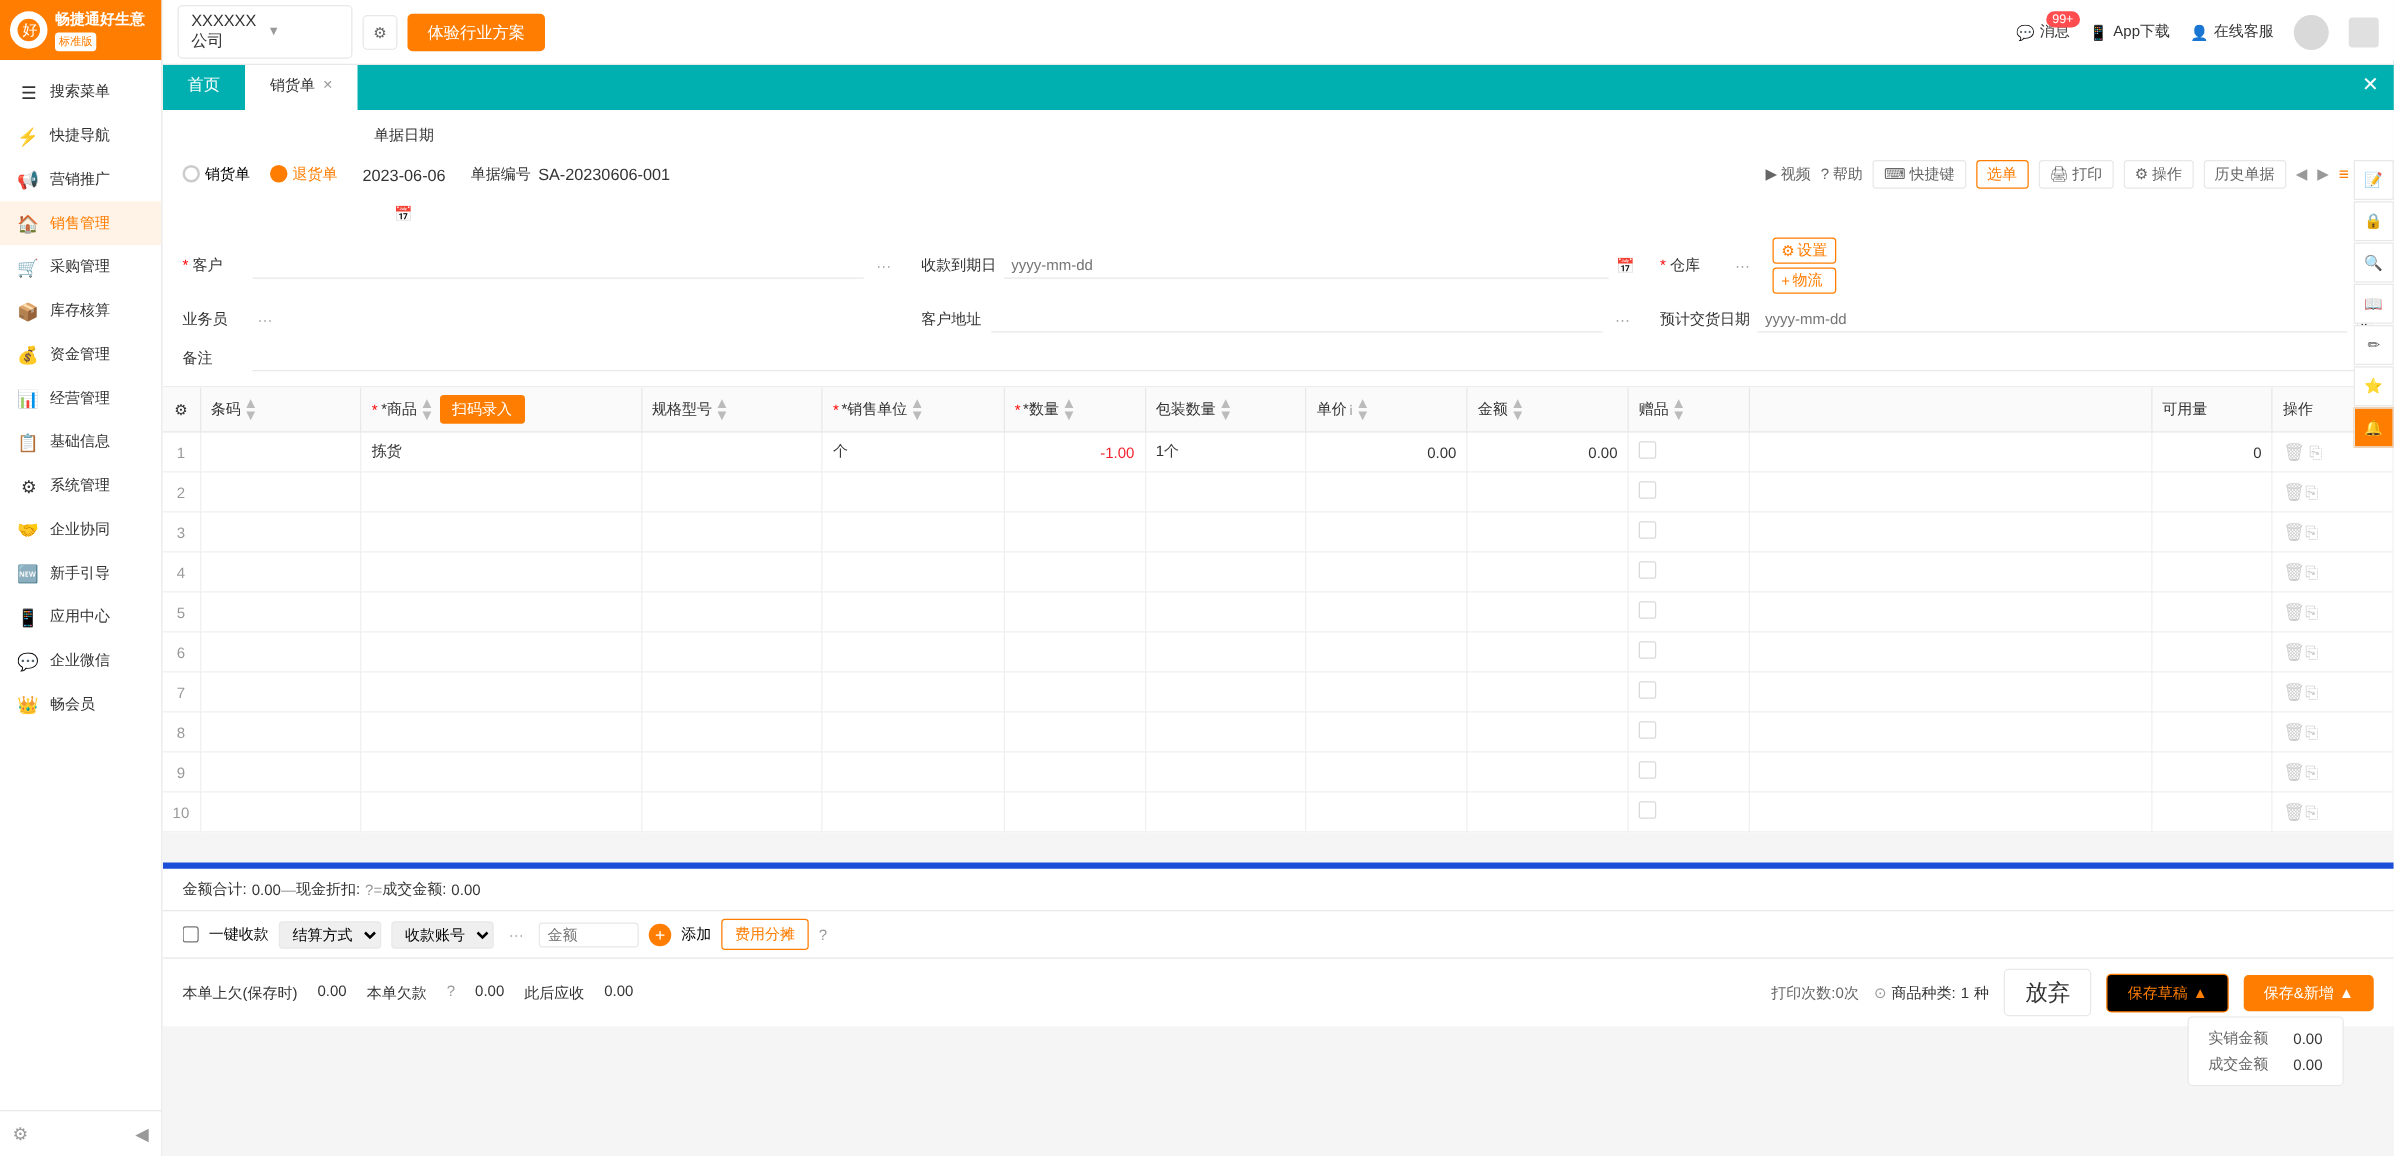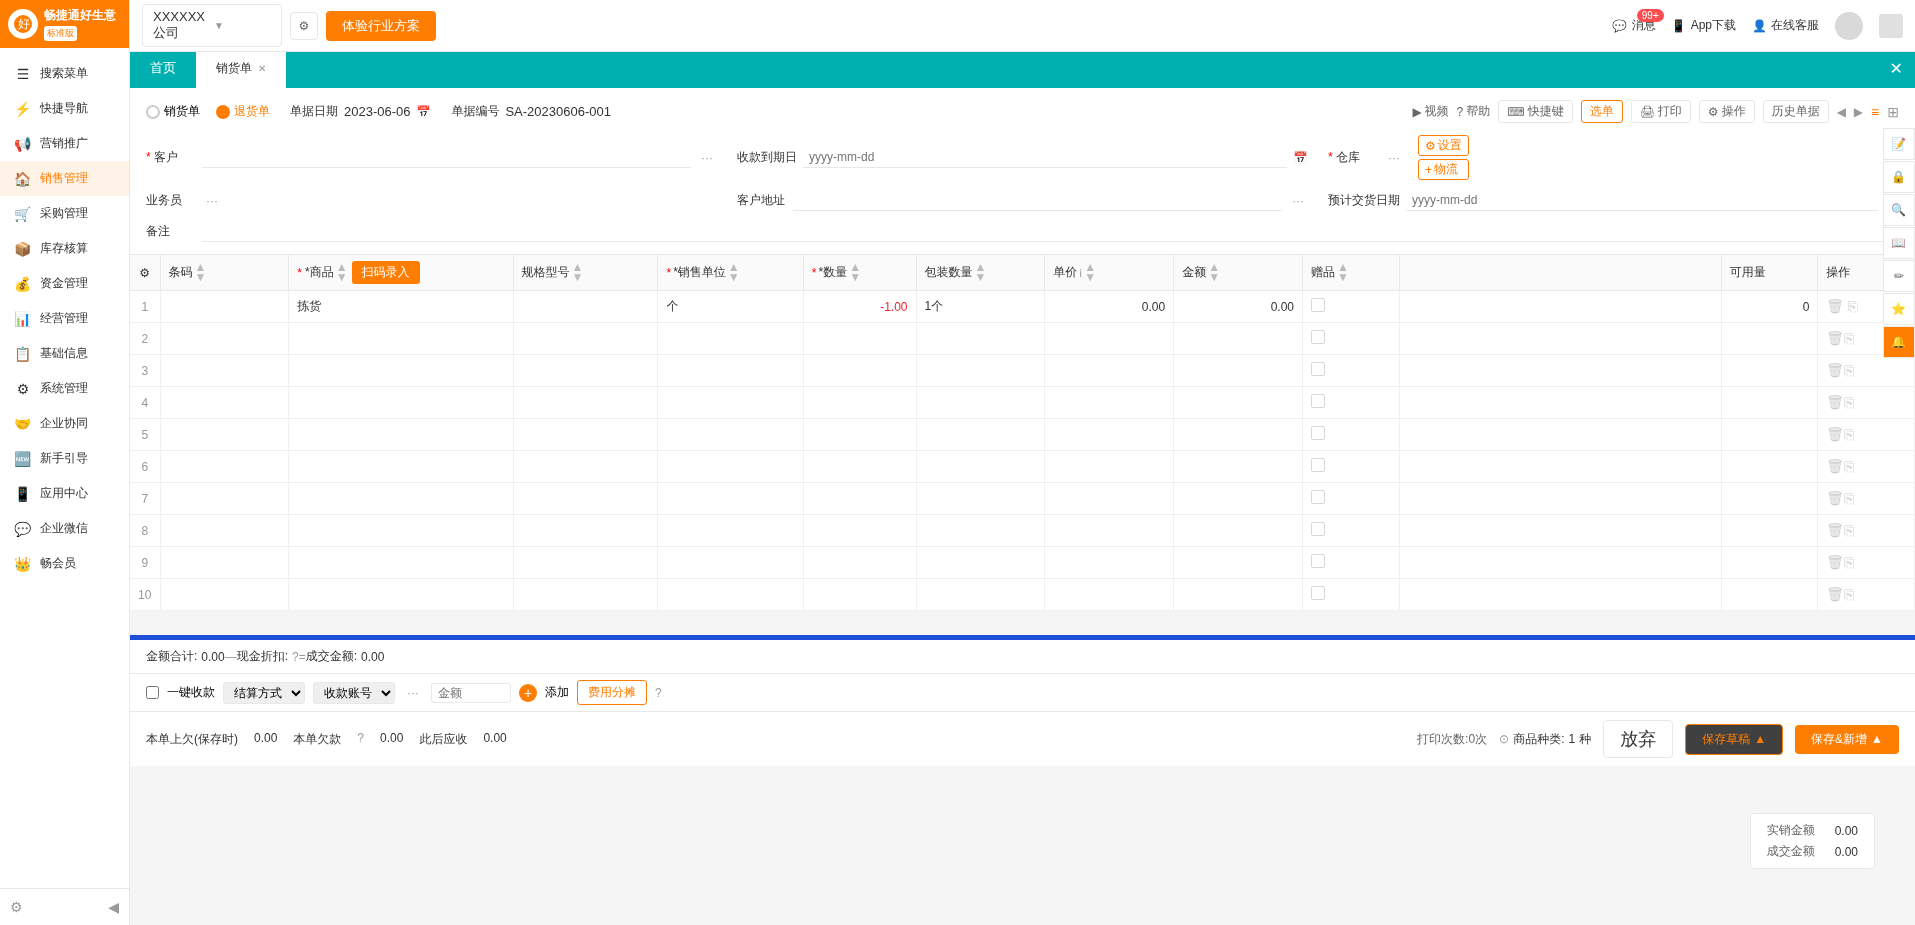--- a/index.html
+++ b/index.html
@@ -73,21 +73,21 @@
     }
 
     
     .form-top-row {
       display: flex; align-items: center; gap: 20px; margin-bottom: 12px;
     }
     .radio-group { display: flex; align-items: center; gap: 16px; }
     .radio-item { display: flex; align-items: center; gap: 4px; cursor: pointer; }
     .radio-dot { width: 14px; height: 14px; border-radius: 50%; border: 2px solid #ccc; display: inline-block; }
     .radio-dot.active { border-color: #ff7d00; background: #ff7d00; }
-    .date-field { display: flex; align-items: center; gap: 6px; }
+    .date-field { display: flex; align-items: center; gap: 16px; flex-direction: column; }
     .date-label { color: #333; font-size: 12px; }
     .date-value { color: #333; font-size: 13px; font-weight: 500; }
     .calendar-icon { color: #999; cursor: pointer; }
     .doc-no-field { display: flex; align-items: center; gap: 6px; }
 
     
     .form-actions { margin-left: auto; display: flex; align-items: center; gap: 8px; }
     .action-link { display: flex; align-items: center; gap: 3px; cursor: pointer; color: #666; font-size: 12px; }
     .action-btn { border: 1px solid #e8e8e8; border-radius: 3px; padding: 2px 8px; cursor: pointer; background: #fff; font-size: 12px; color: #666; display: flex; align-items: center; gap: 3px; }
     .action-btn.highlight { color: #ff7d00; border-color: #ff7d00; }
@@ -160,21 +160,21 @@
     .footer {
       background: #fff; padding: 8px 16px; border-top: 1px solid #e8e8e8;
       display: flex; align-items: center; gap: 16px;
     }
     .footer-item { display: flex; gap: 16px; font-size: 12px; color: #333; }
     .footer-value { color: #333; font-weight: 500; }
     .footer-right { margin-left: auto; display: flex; align-items: center; gap: 12px; }
     .print-info { color: #666; font-size: 12px; }
     .product-info { display: flex; align-items: center; gap: 4px; font-size: 12px; color: #333; }
     .discard-btn { border: 1px solid #e8e8e8; border-radius: 4px; padding: 6px 16px; cursor: pointer; background: #fff; font-size: 18px; color: #333; }
-    .save-draft-btn { border: 1px solid #ff7d00; border-radius: 4px; padding: 6px 16px; cursor: pointer; background: #404040; font-size: 13px; color: #ff7d00; display: flex; align-items: center; gap: 4px; }
+    .save-draft-btn { border: 1px solid #ff7d00; border-radius: 4px; padding: 6px 16px; cursor: pointer; background: #000000; font-size: 13px; color: #ff7d00; display: flex; align-items: center; gap: 4px; }
     .save-new-btn { background: #ff7d00; color: #fff; border: none; border-radius: 4px; padding: 6px 16px; cursor: pointer; font-size: 13px; display: flex; align-items: center; gap: 4px; }
 
     
     .right-summary {
       position: fixed; right: 40px; bottom: 56px; background: #fff;
       border: 1px solid #e8e8e8; border-radius: 4px; padding: 8px 16px;
       display: flex; flex-direction: column; gap: 4px;
     }
     .rs-item { display: flex; align-items: center; justify-content: space-between; gap: 20px; font-size: 12px; color: #666; }
     .rs-value { color: #333; font-weight: 500; }

